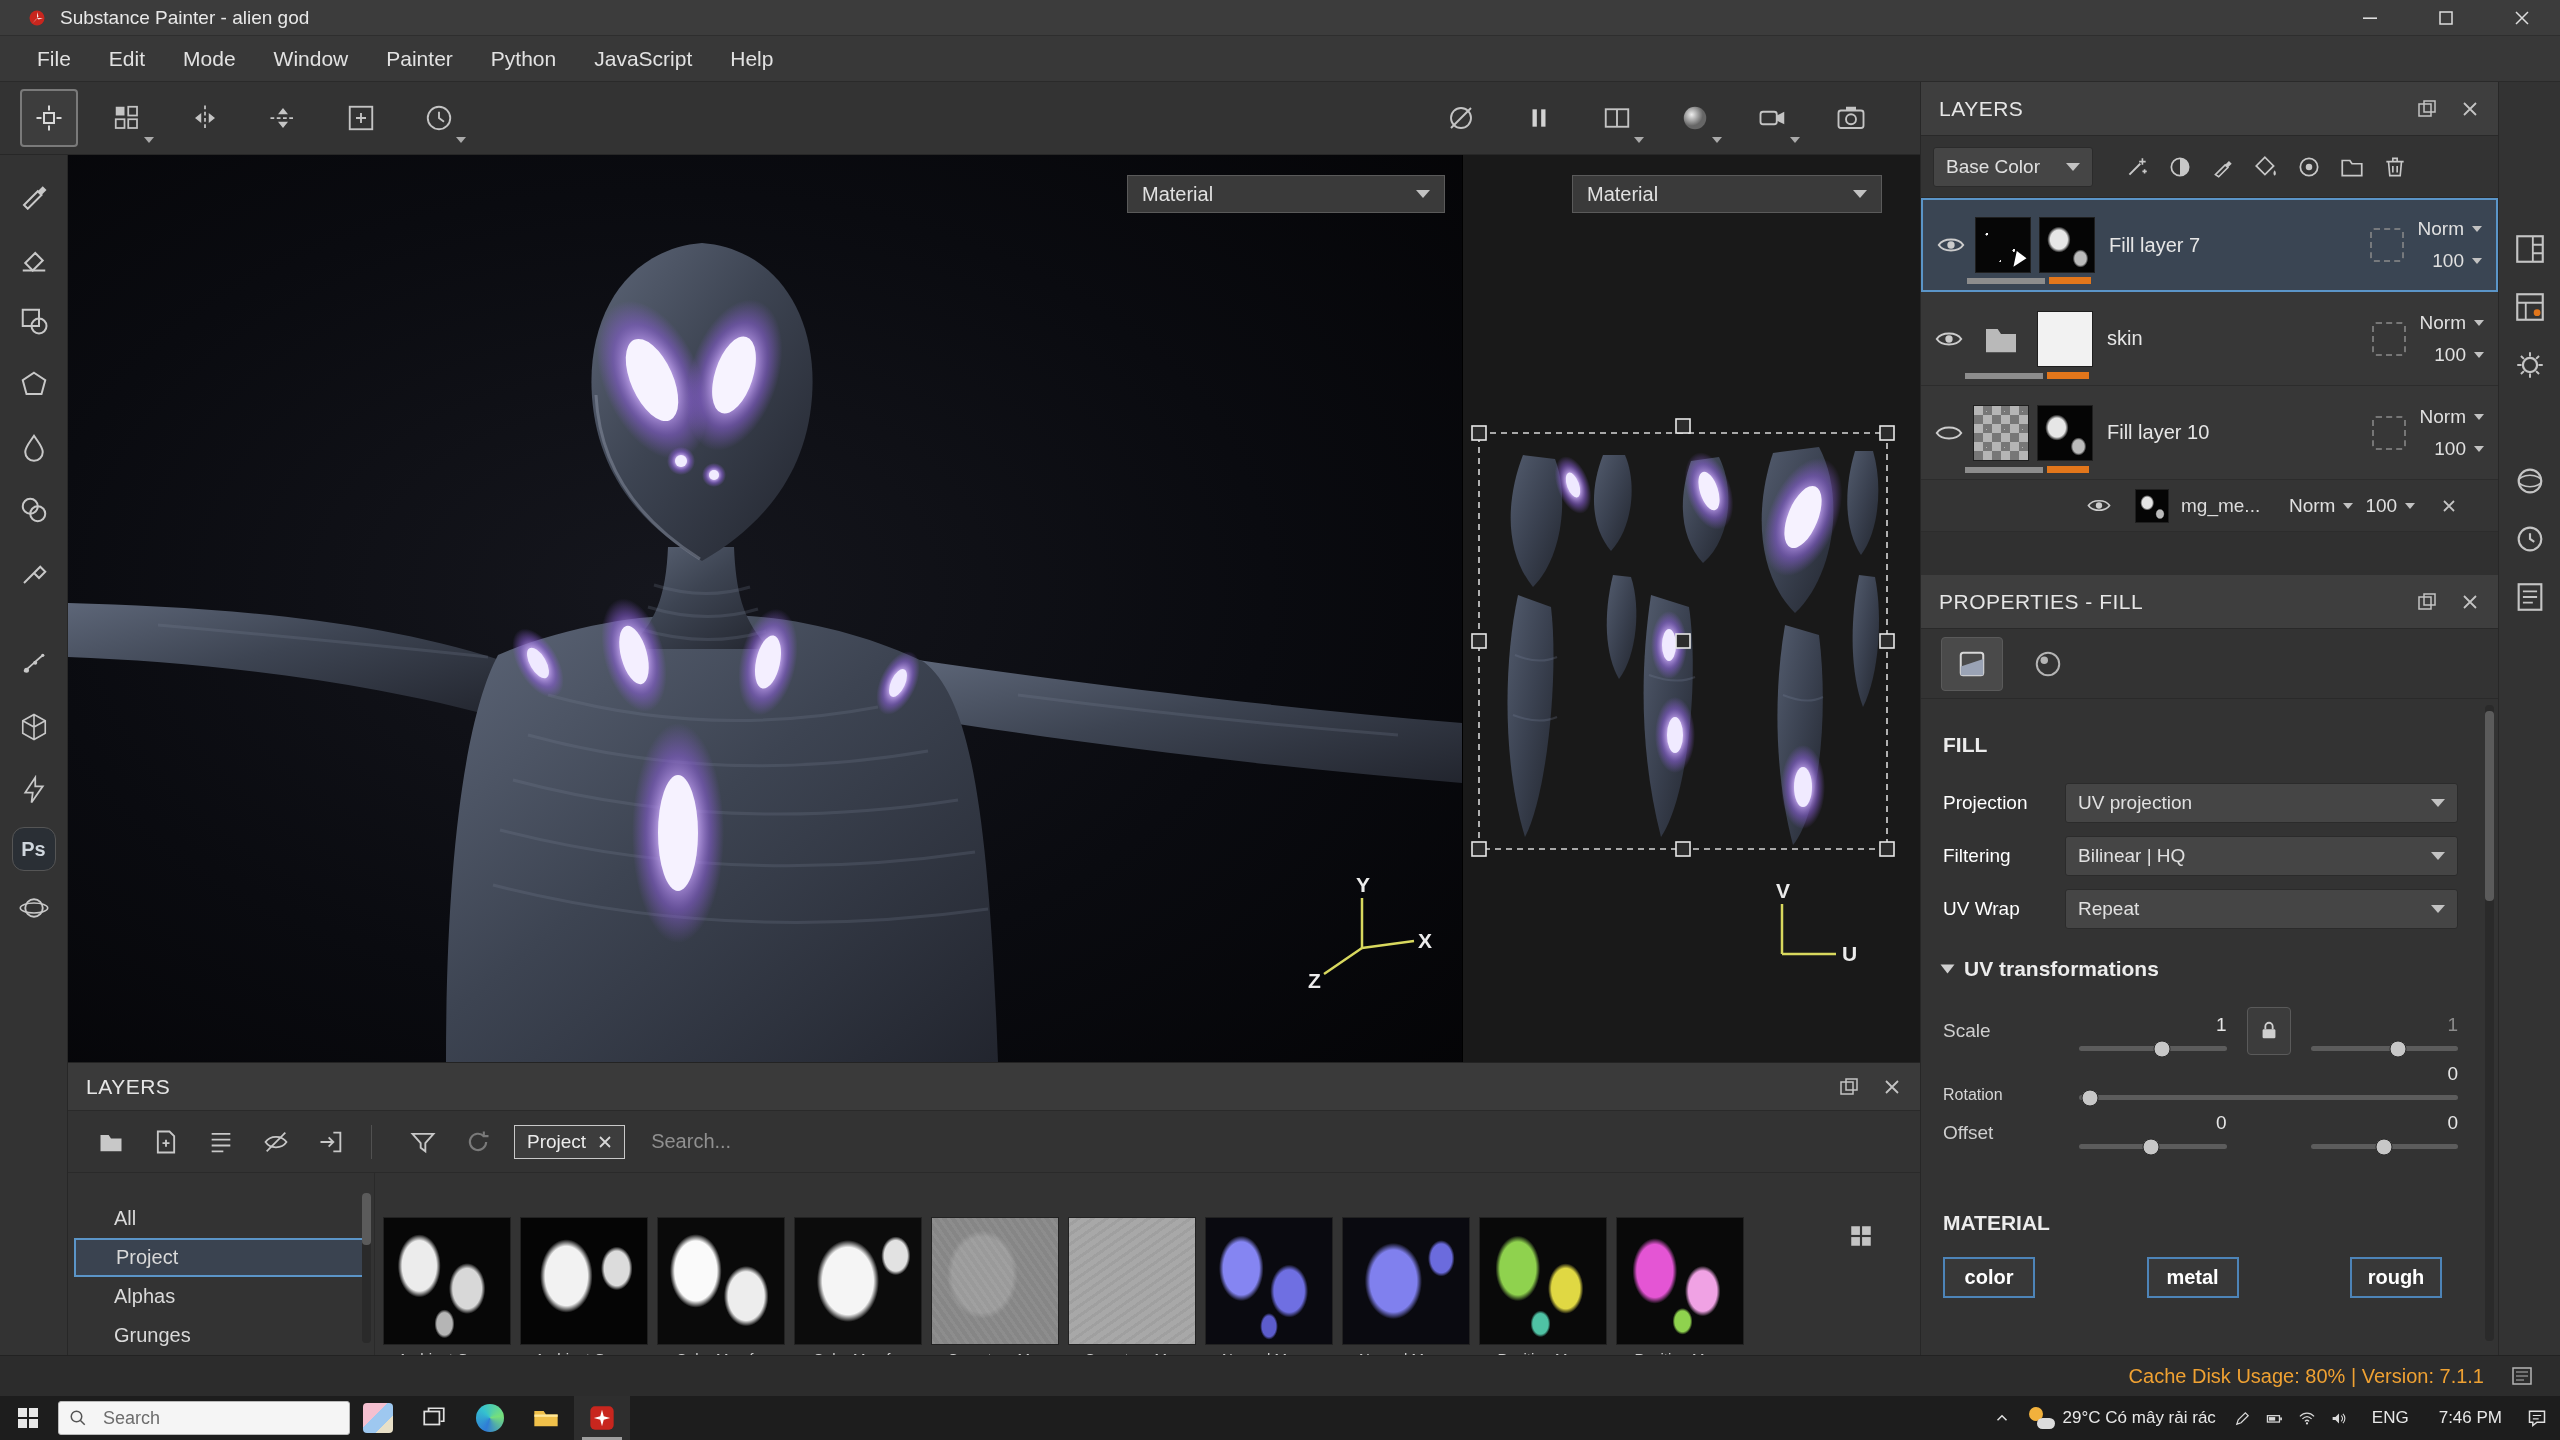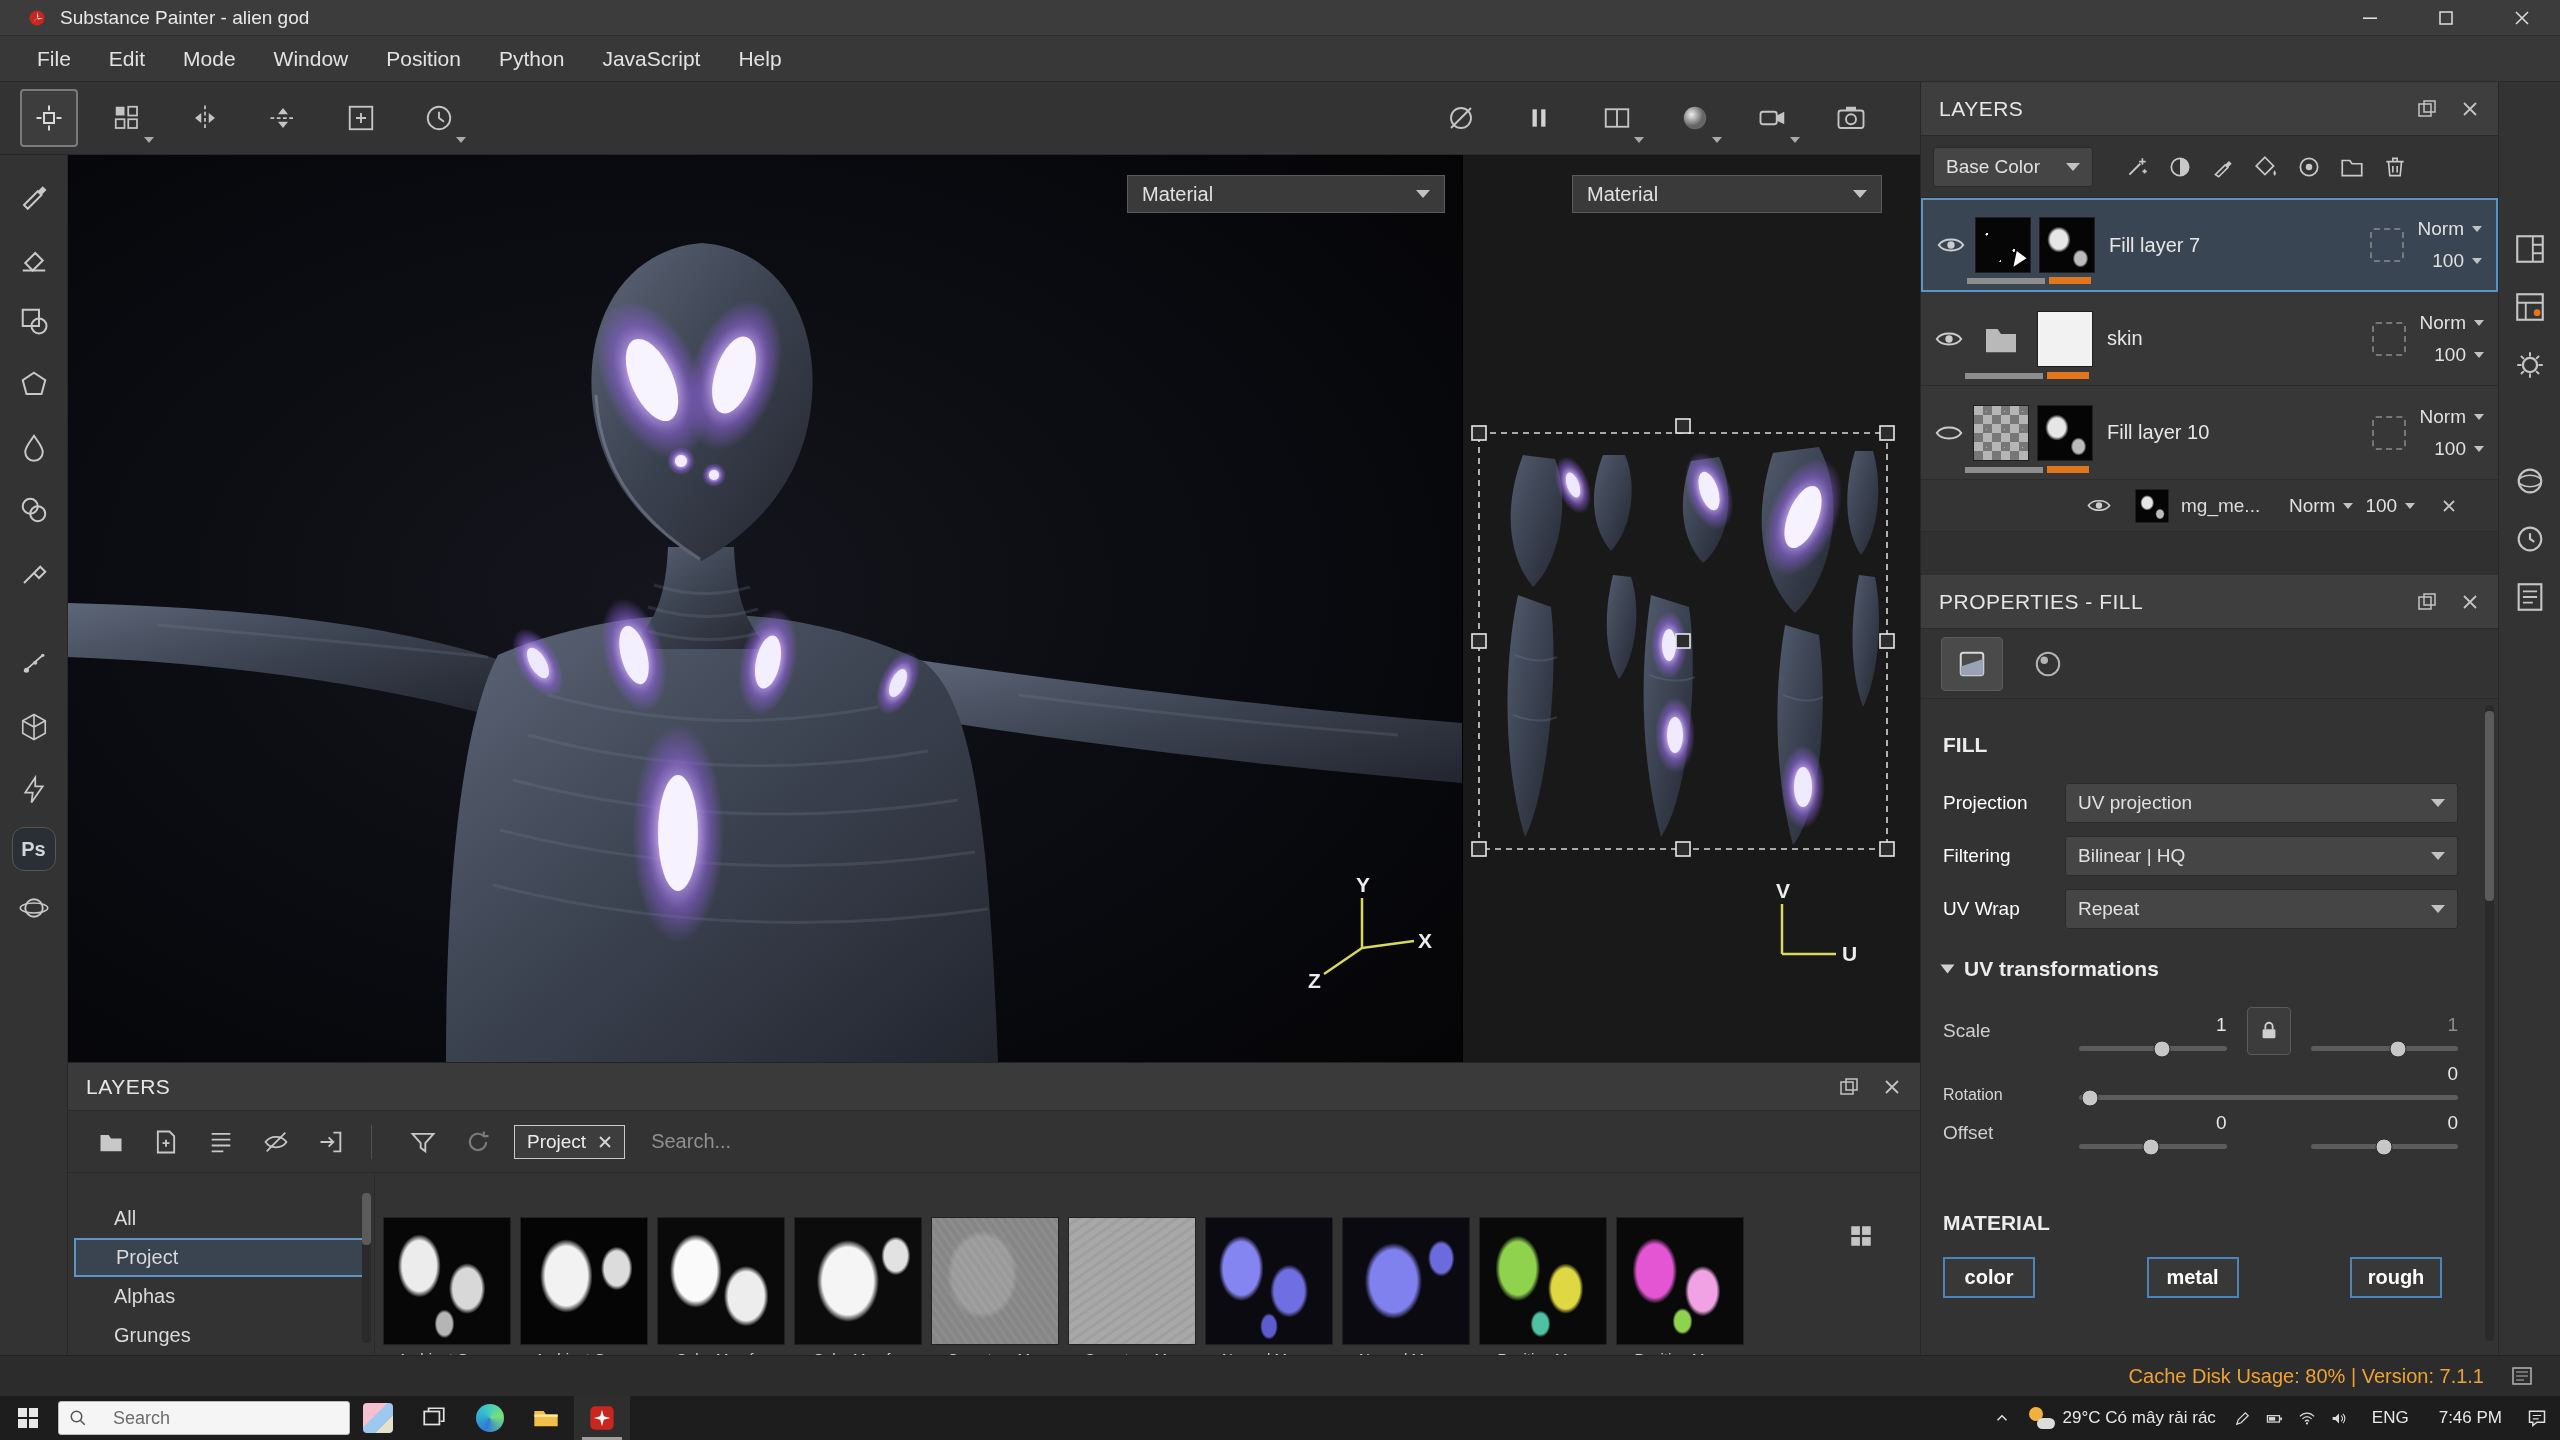--- a/index.html
+++ b/index.html
@@ -153,21 +153,21 @@
   .cats .vscroll .handle{top:0;height:52px}
 
   
   .statusbar{position:absolute;left:0;top:1355px;width:2560px;height:41px;background:#2c2c2c;border-top:1px solid #222;
     display:flex;align-items:center;justify-content:flex-end;padding-right:26px;gap:26px}
   .status-text{color:#efa132;font-size:20px}
 
   
   .taskbar{position:absolute;left:0;top:1396px;width:2560px;height:44px;background:#1d1d1d;display:flex;align-items:center}
   .tk-btn{width:56px;height:44px;display:flex;align-items:center;justify-content:center}
-  .tk-search{width:292px;height:33px;background:#f5f5f5;border:1px solid #b9b9b9;border-radius:3px;display:flex;align-items:center;padding:16px 10px;gap:26px;margin-left:2px}
+  .tk-search{width:292px;height:33px;background:#f5f5f5;border:1px solid #b9b9b9;border-radius:3px;display:flex;align-items:center;padding:16px 10px;gap:16px;margin-left:2px}
   .tk-search input{border:none;outline:none;background:transparent;font-size:18px;color:#444;width:220px;font-family:inherit}
   .tk-search input::placeholder{color:#6d6d6d}
   .tk-app{width:56px;height:44px;display:flex;align-items:center;justify-content:center;position:relative}
   .tk-app.open{background:rgba(255,255,255,.08)}
   .tk-app.open::after{content:"";position:absolute;left:8px;right:8px;bottom:0;height:3px;background:#9e9e9e}
   .tk-right{margin-left:auto;display:flex;align-items:center;gap:18px;padding-right:12px}
   .tk-weather{display:flex;align-items:center;gap:8px;font-size:17px;color:#e8e8e8}
   .tk-lang{font-size:17px;color:#e8e8e8;padding:0 6px}
   .tk-time{font-size:17px;color:#e8e8e8;padding:0 6px}
   .tray{display:flex;align-items:center;gap:14px}
@@ -202,21 +202,21 @@
           </svg>
         </span>
     </div>
   </header>
 
   <nav class="menubar">
     <span class="menu-item">File</span>
     <span class="menu-item">Edit</span>
     <span class="menu-item">Mode</span>
     <span class="menu-item">Window</span>
-    <span class="menu-item">Position</span>
+    <span class="menu-item">Painter</span>
     <span class="menu-item">Python</span>
     <span class="menu-item">JavaScript</span>
     <span class="menu-item">Help</span>
   </nav>
 
   <div class="toolbar">
     <span class="tb-btn active">
       <svg class="i" width="30" height="30" viewBox="0 0 24 24">
           <rect x="8" y="8" width="8" height="8" fill="none" stroke="#d8d8d8" stroke-width="1.6"></rect>
           <path d="M12 2 v4 M12 18 v4 M2 12 h4 M18 12 h4" stroke="#d8d8d8" stroke-width="1.6"></path>

